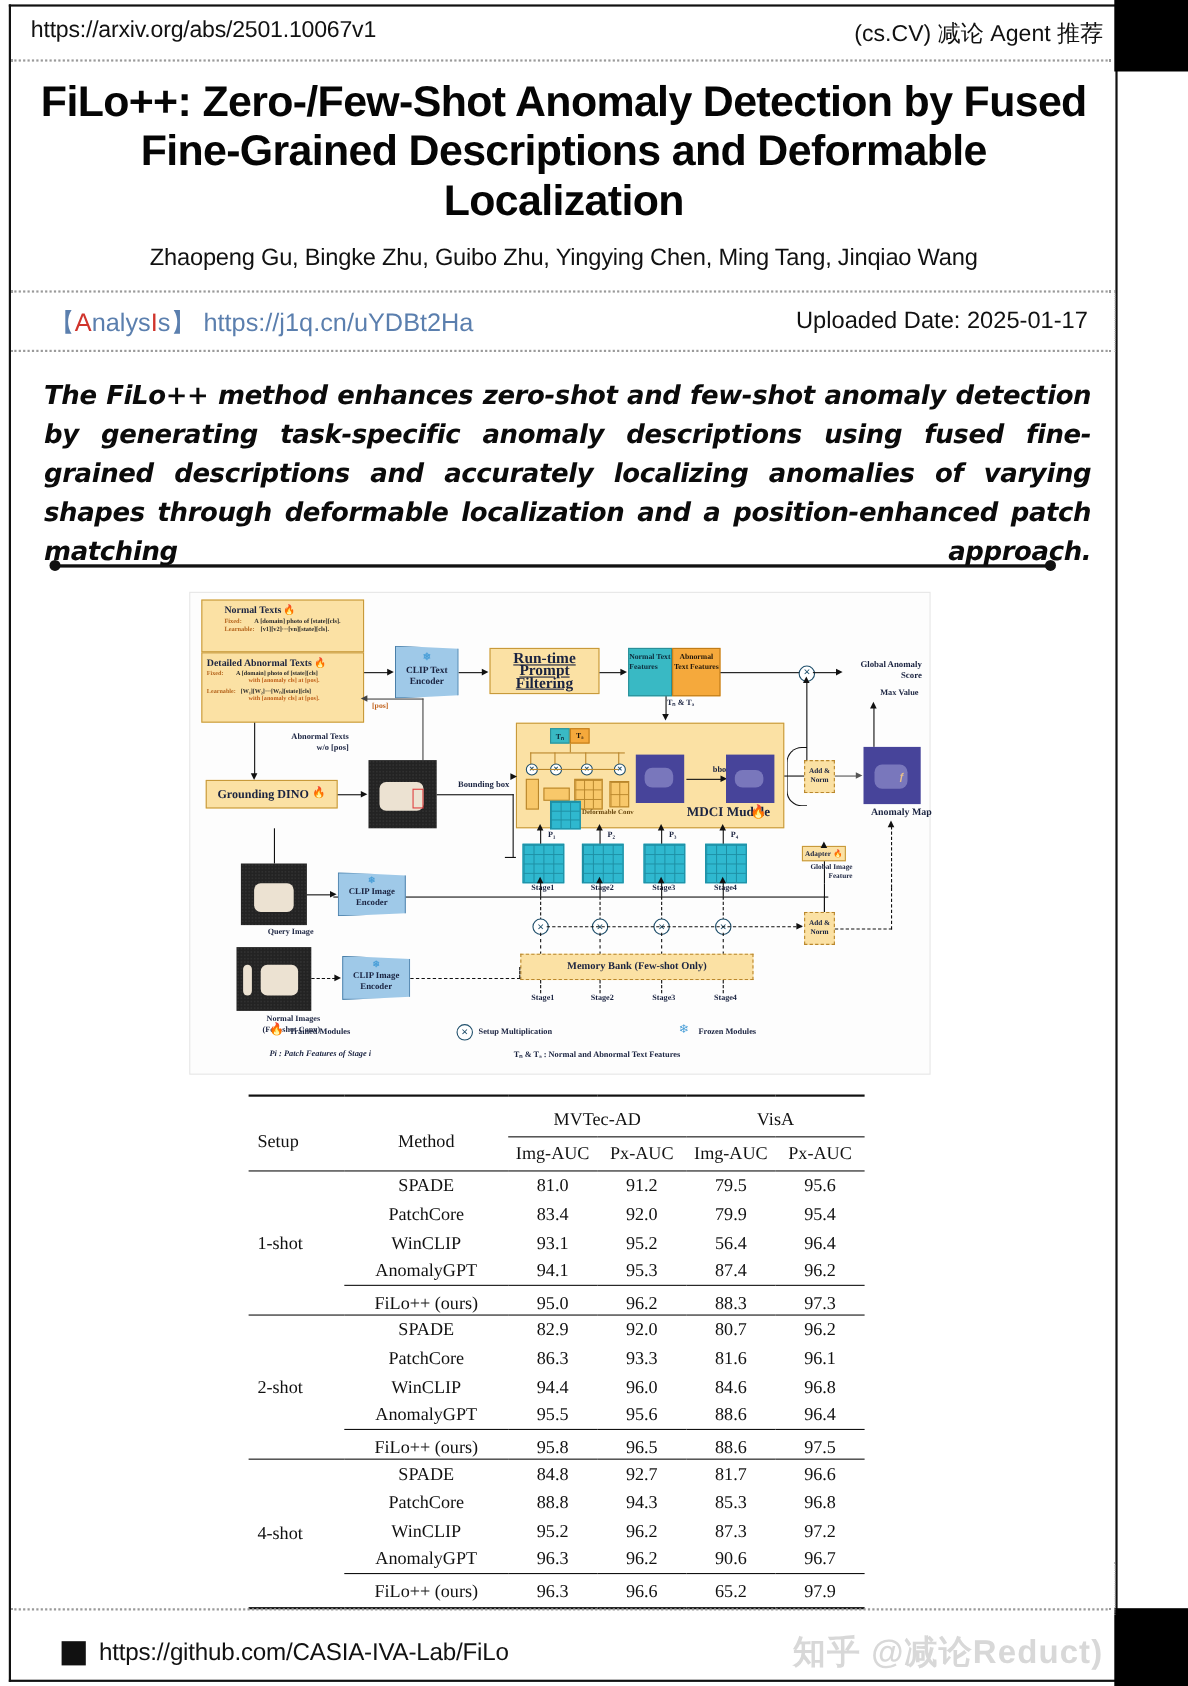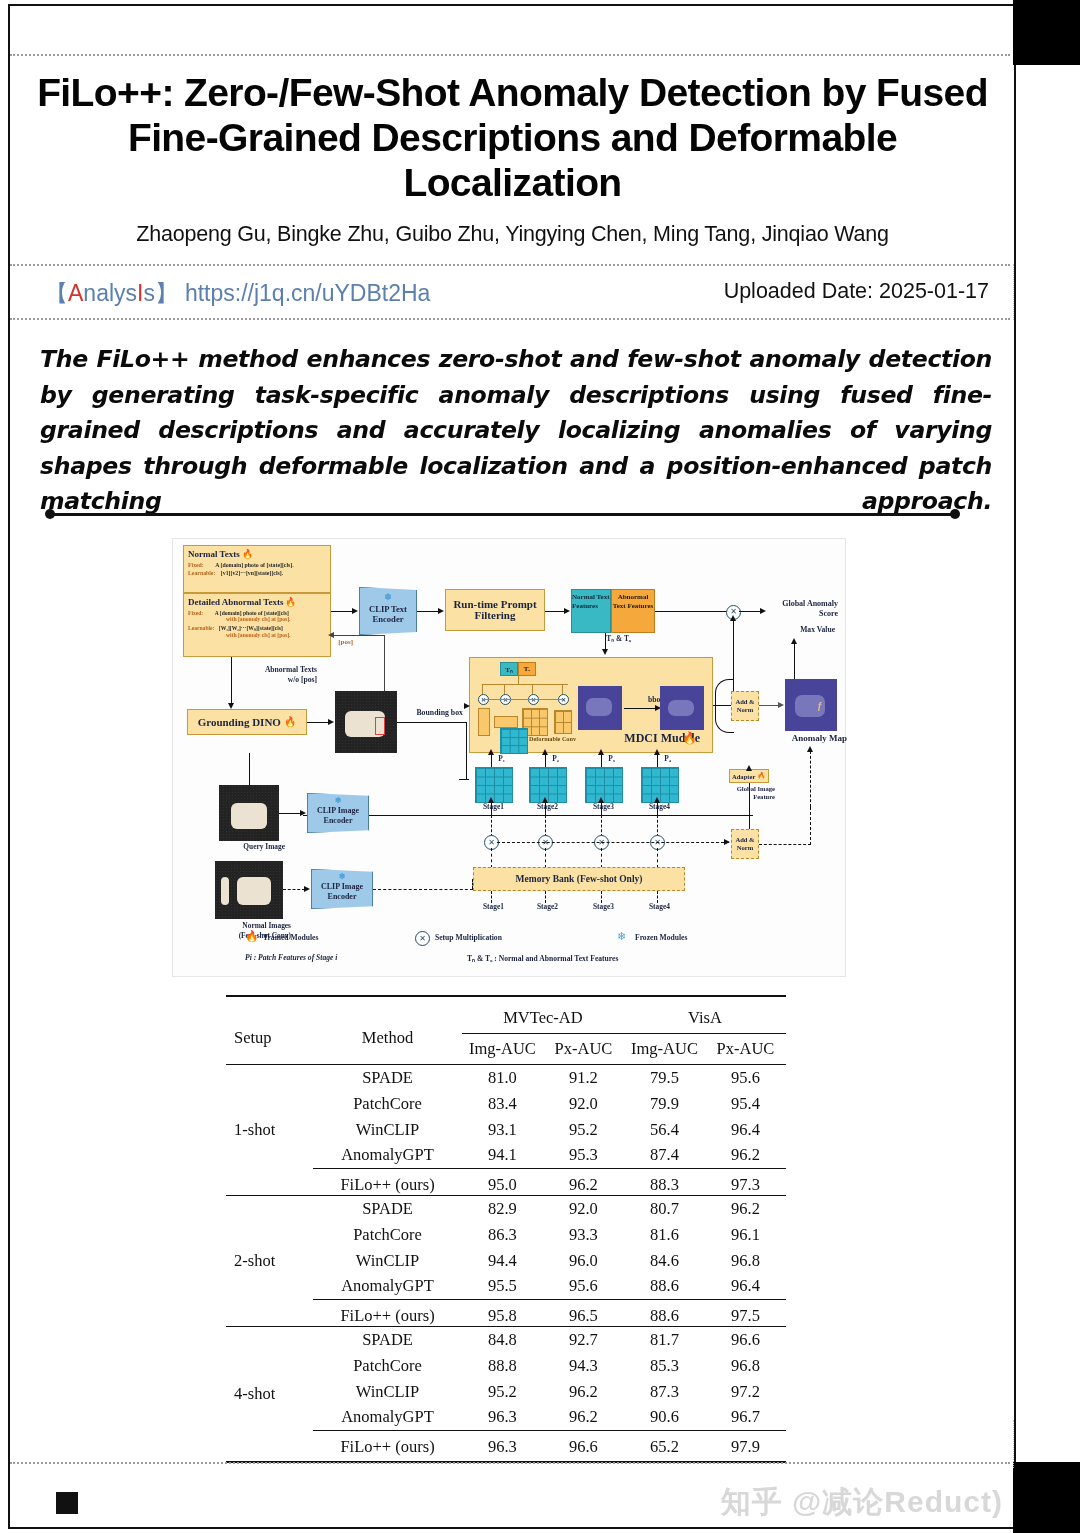--- a/index.html
+++ b/index.html
@@ -169,20 +169,24 @@
 
 <div class="page">
 
   <div class="frame-left"></div>
   <div class="frame-right"></div>
   <div class="frame-top"></div>
   <div class="frame-bot"></div>
   <div class="corner-black"></div>
   <div class="corner-black-bot"></div>
 
+  <div class="hdr">
+    <div class="hdr-url">https://arxiv.org/abs/2501.10067v1</div>
+    <div class="hdr-cat">(cs.CV) 减论 Agent 推荐</div>
+  </div>
   <div class="dotted" style="top:54px;"></div>
 
   <div class="title">FiLo++: Zero-/Few-Shot Anomaly Detection by Fused Fine-Grained Descriptions and Deformable Localization</div>
   <div class="authors">Zhaopeng Gu, Bingke Zhu, Guibo Zhu, Yingying Chen, Ming Tang, Jinqiao Wang</div>
 
   <div class="dotted" style="top:264px;"></div>
   <div class="arow-divider"></div>
 
   <div class="arow">
     <div class="left">
@@ -196,21 +200,21 @@
 
   <div class="rule-wrap">
     <div class="rule-dot l"></div>
     <div class="rule-line"></div>
     <div class="rule-dot r"></div>
   </div>
 
   <div class="figure">
    <div class="fig-inner">
 
-    <div class="bx yellow" style="left:10px;top:6px;width:148px;height:48px;display:block;padding:3px 4px;">
+    <div class="bx yellow" style="left:10px;top:6px;width:148px;height:48px;display:block;padding:3px 20px;">
       <div style="font-size:9px;text-align:left;">
         <span>Normal Texts</span>
         <span class="flame">🔥</span>
       </div>
       <div style="font-size:5.8px;text-align:left;margin-top:3px;color:#2a2a2a;">
         <span style="color:#b5651d;">Fixed:</span>
         <span style="margin-left:10px;">A [domain] photo of [state][cls].</span>
       </div>
       <div style="font-size:5.8px;text-align:left;margin-top:2px;color:#2a2a2a;">
         <span style="color:#b5651d;">Learnable:</span>
@@ -241,21 +245,21 @@
     <div class="bx blue" style="left:186px;top:48px;width:58px;height:48px;display:block;padding-top:5px;
          clip-path:polygon(0 0,100% 6%,100% 94%,0 100%);">
       <div class="snow" style="text-align:center;line-height:1;">❄</div>
       <div style="font-size:8.6px;text-align:center;line-height:10px;margin-top:2px;">CLIP Text Encoder</div>
     </div>
 
     <div class="lnh" style="left:244px;top:72px;width:22px;"></div>
     <div class="arrow-r" style="left:265px;top:68.5px;"></div>
 
     <div class="bx yellow" style="left:272px;top:50px;width:100px;height:42px;">
-      <div style="font-size:11px;line-height:11px;">Run-time Prompt Filtering</div>
+      <div style="font-size:14px;line-height:11px;text-decoration:underline;">Run-time Prompt Filtering</div>
     </div>
 
     <div class="lnh" style="left:372px;top:72px;width:20px;"></div>
     <div class="arrow-r" style="left:391px;top:68.5px;"></div>
 
     <div class="bx teal" style="left:398px;top:50px;width:40px;height:44px;display:block;padding-top:3px;">
       <div style="font-size:7px;line-height:8.5px;text-align:left;">Normal Text Features</div>
     </div>
     <div class="bx orange" style="left:438px;top:50px;width:44px;height:44px;display:block;padding-top:3px;">
       <div style="font-size:7px;line-height:8.5px;text-align:center;">Abnormal Text Features</div>
@@ -629,15 +633,16 @@
           </tr>
         </tbody>
     </table>
   </div>
 
   <div class="foot-divider"></div>
   <div class="foot-dot"></div>
   <div class="footer">
     <div class="watermark">知乎 @减论Reduct)</div>
     <div class="foot-sq"></div>
+    <div class="foot-url">https://github.com/CASIA-IVA-Lab/FiLo</div>
   </div>
 
 </div>
 
 </body></html>

